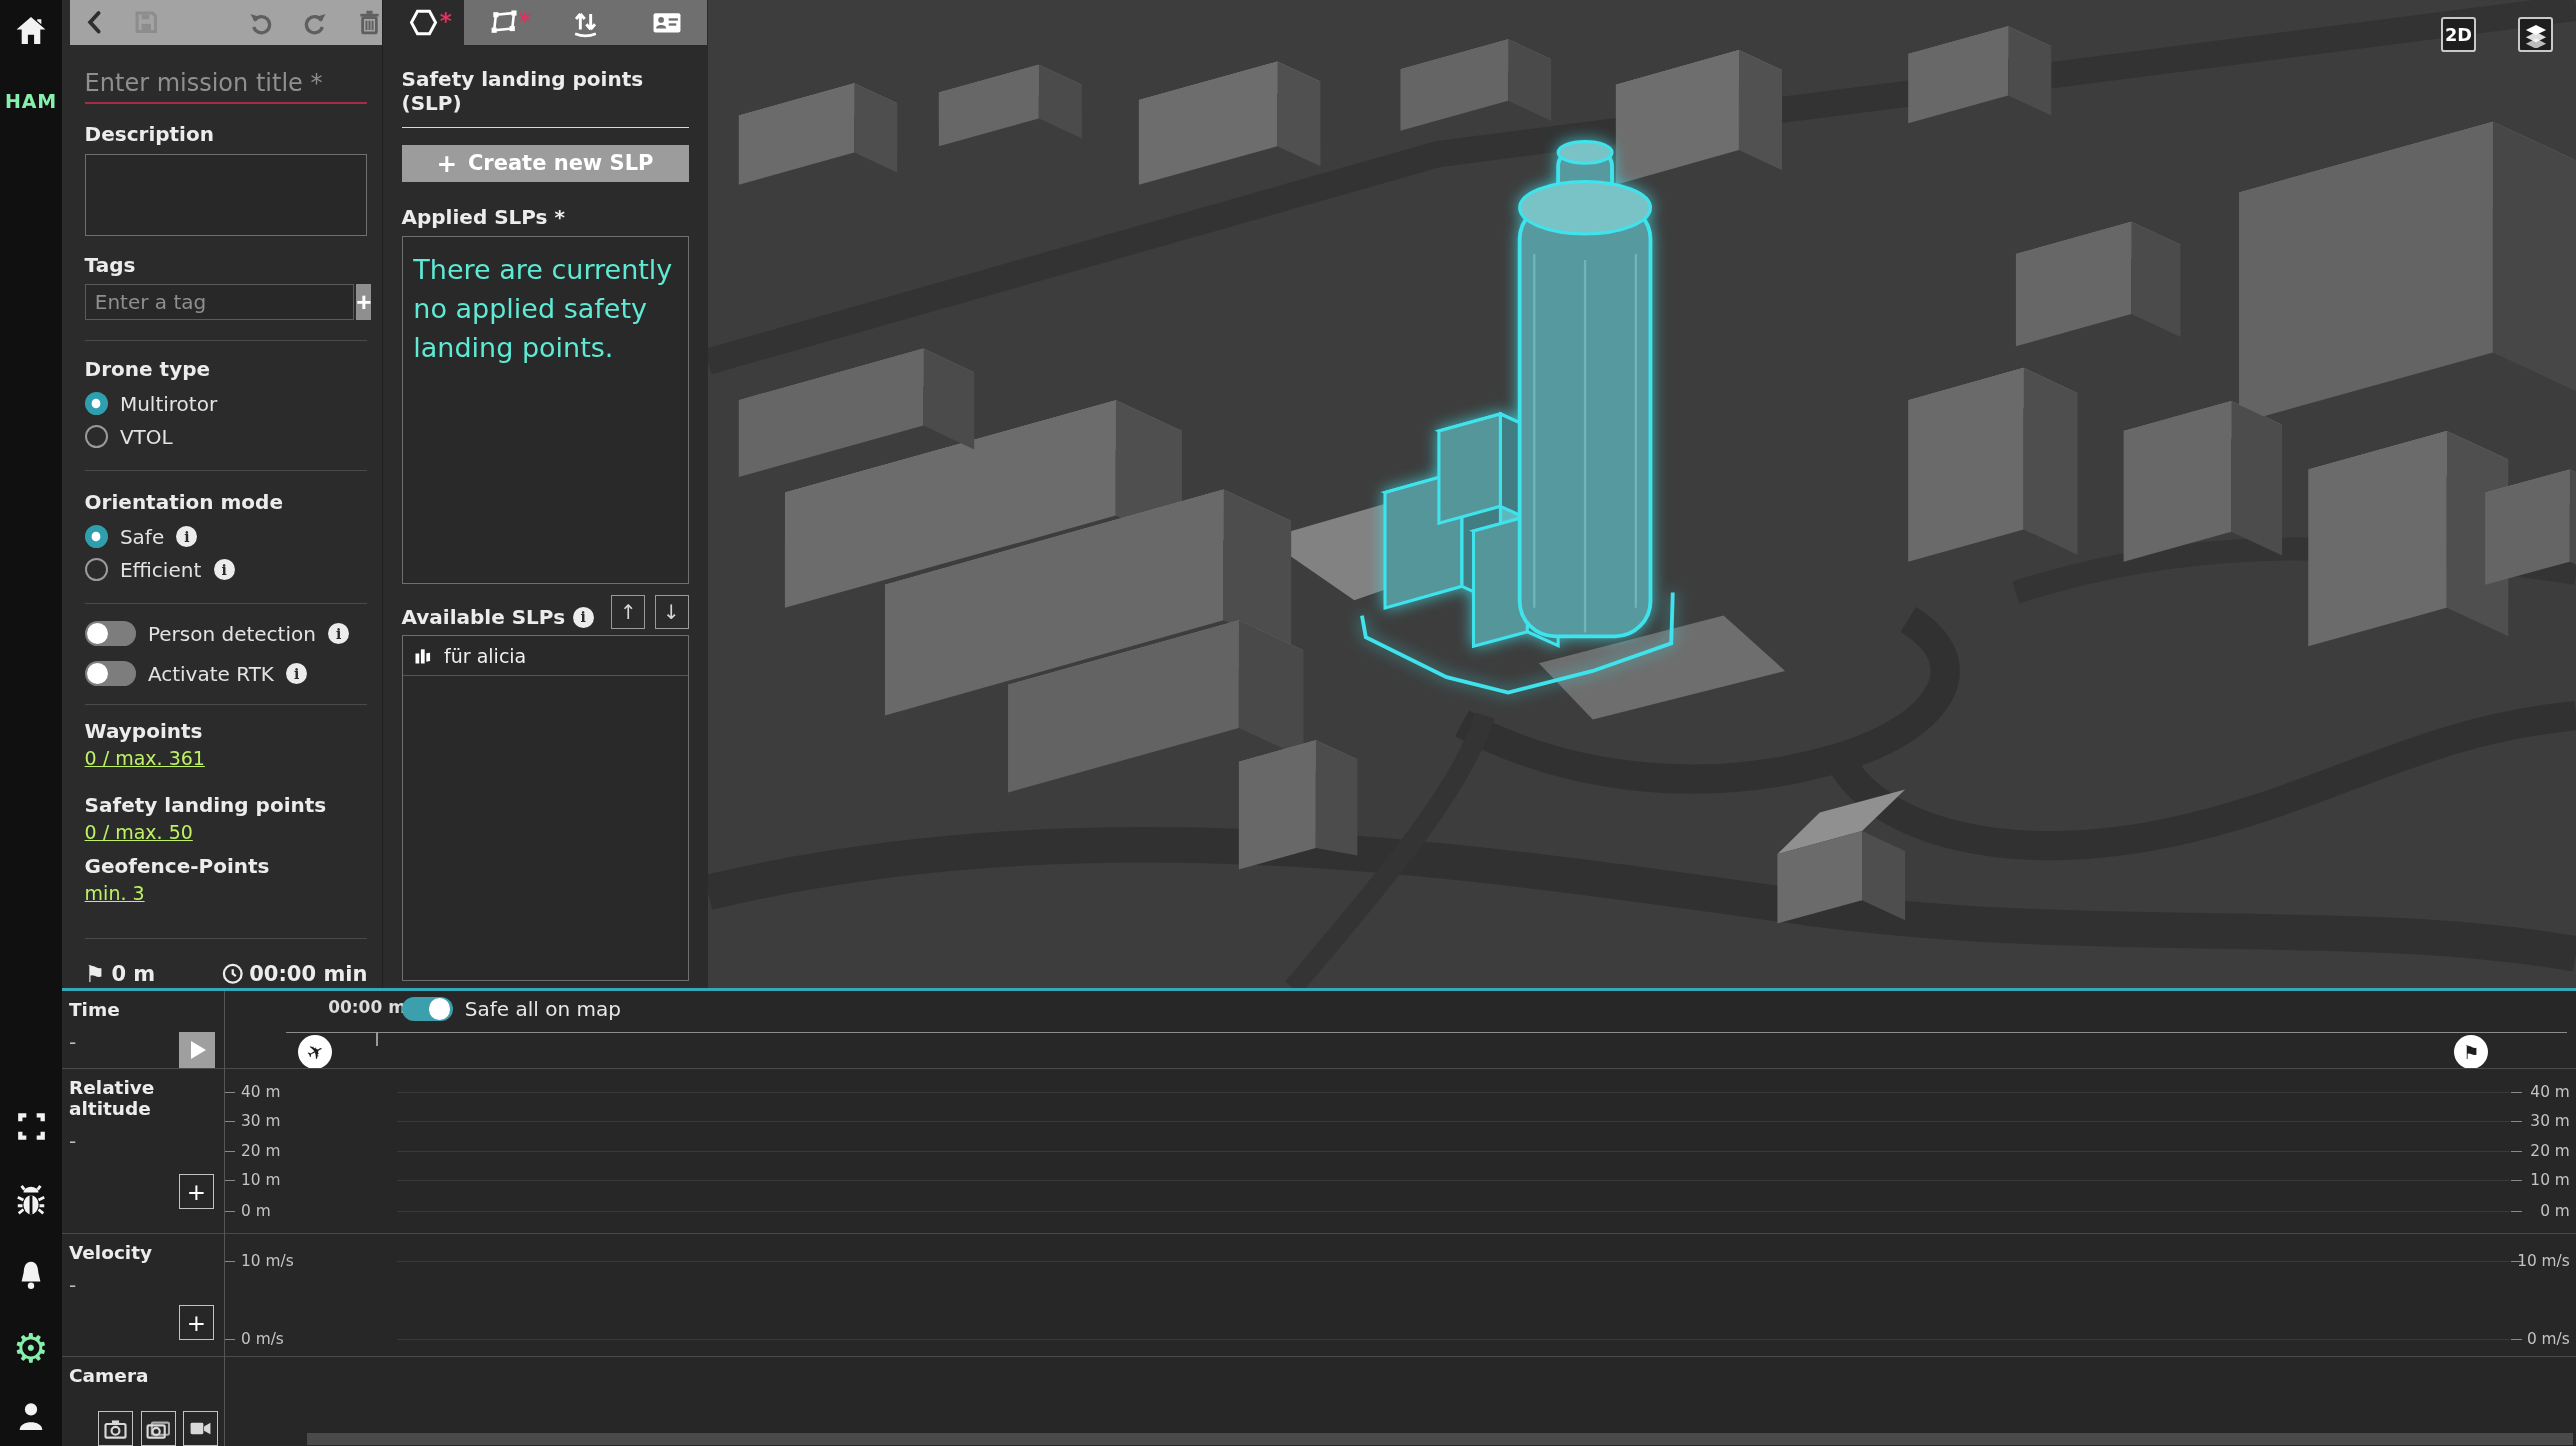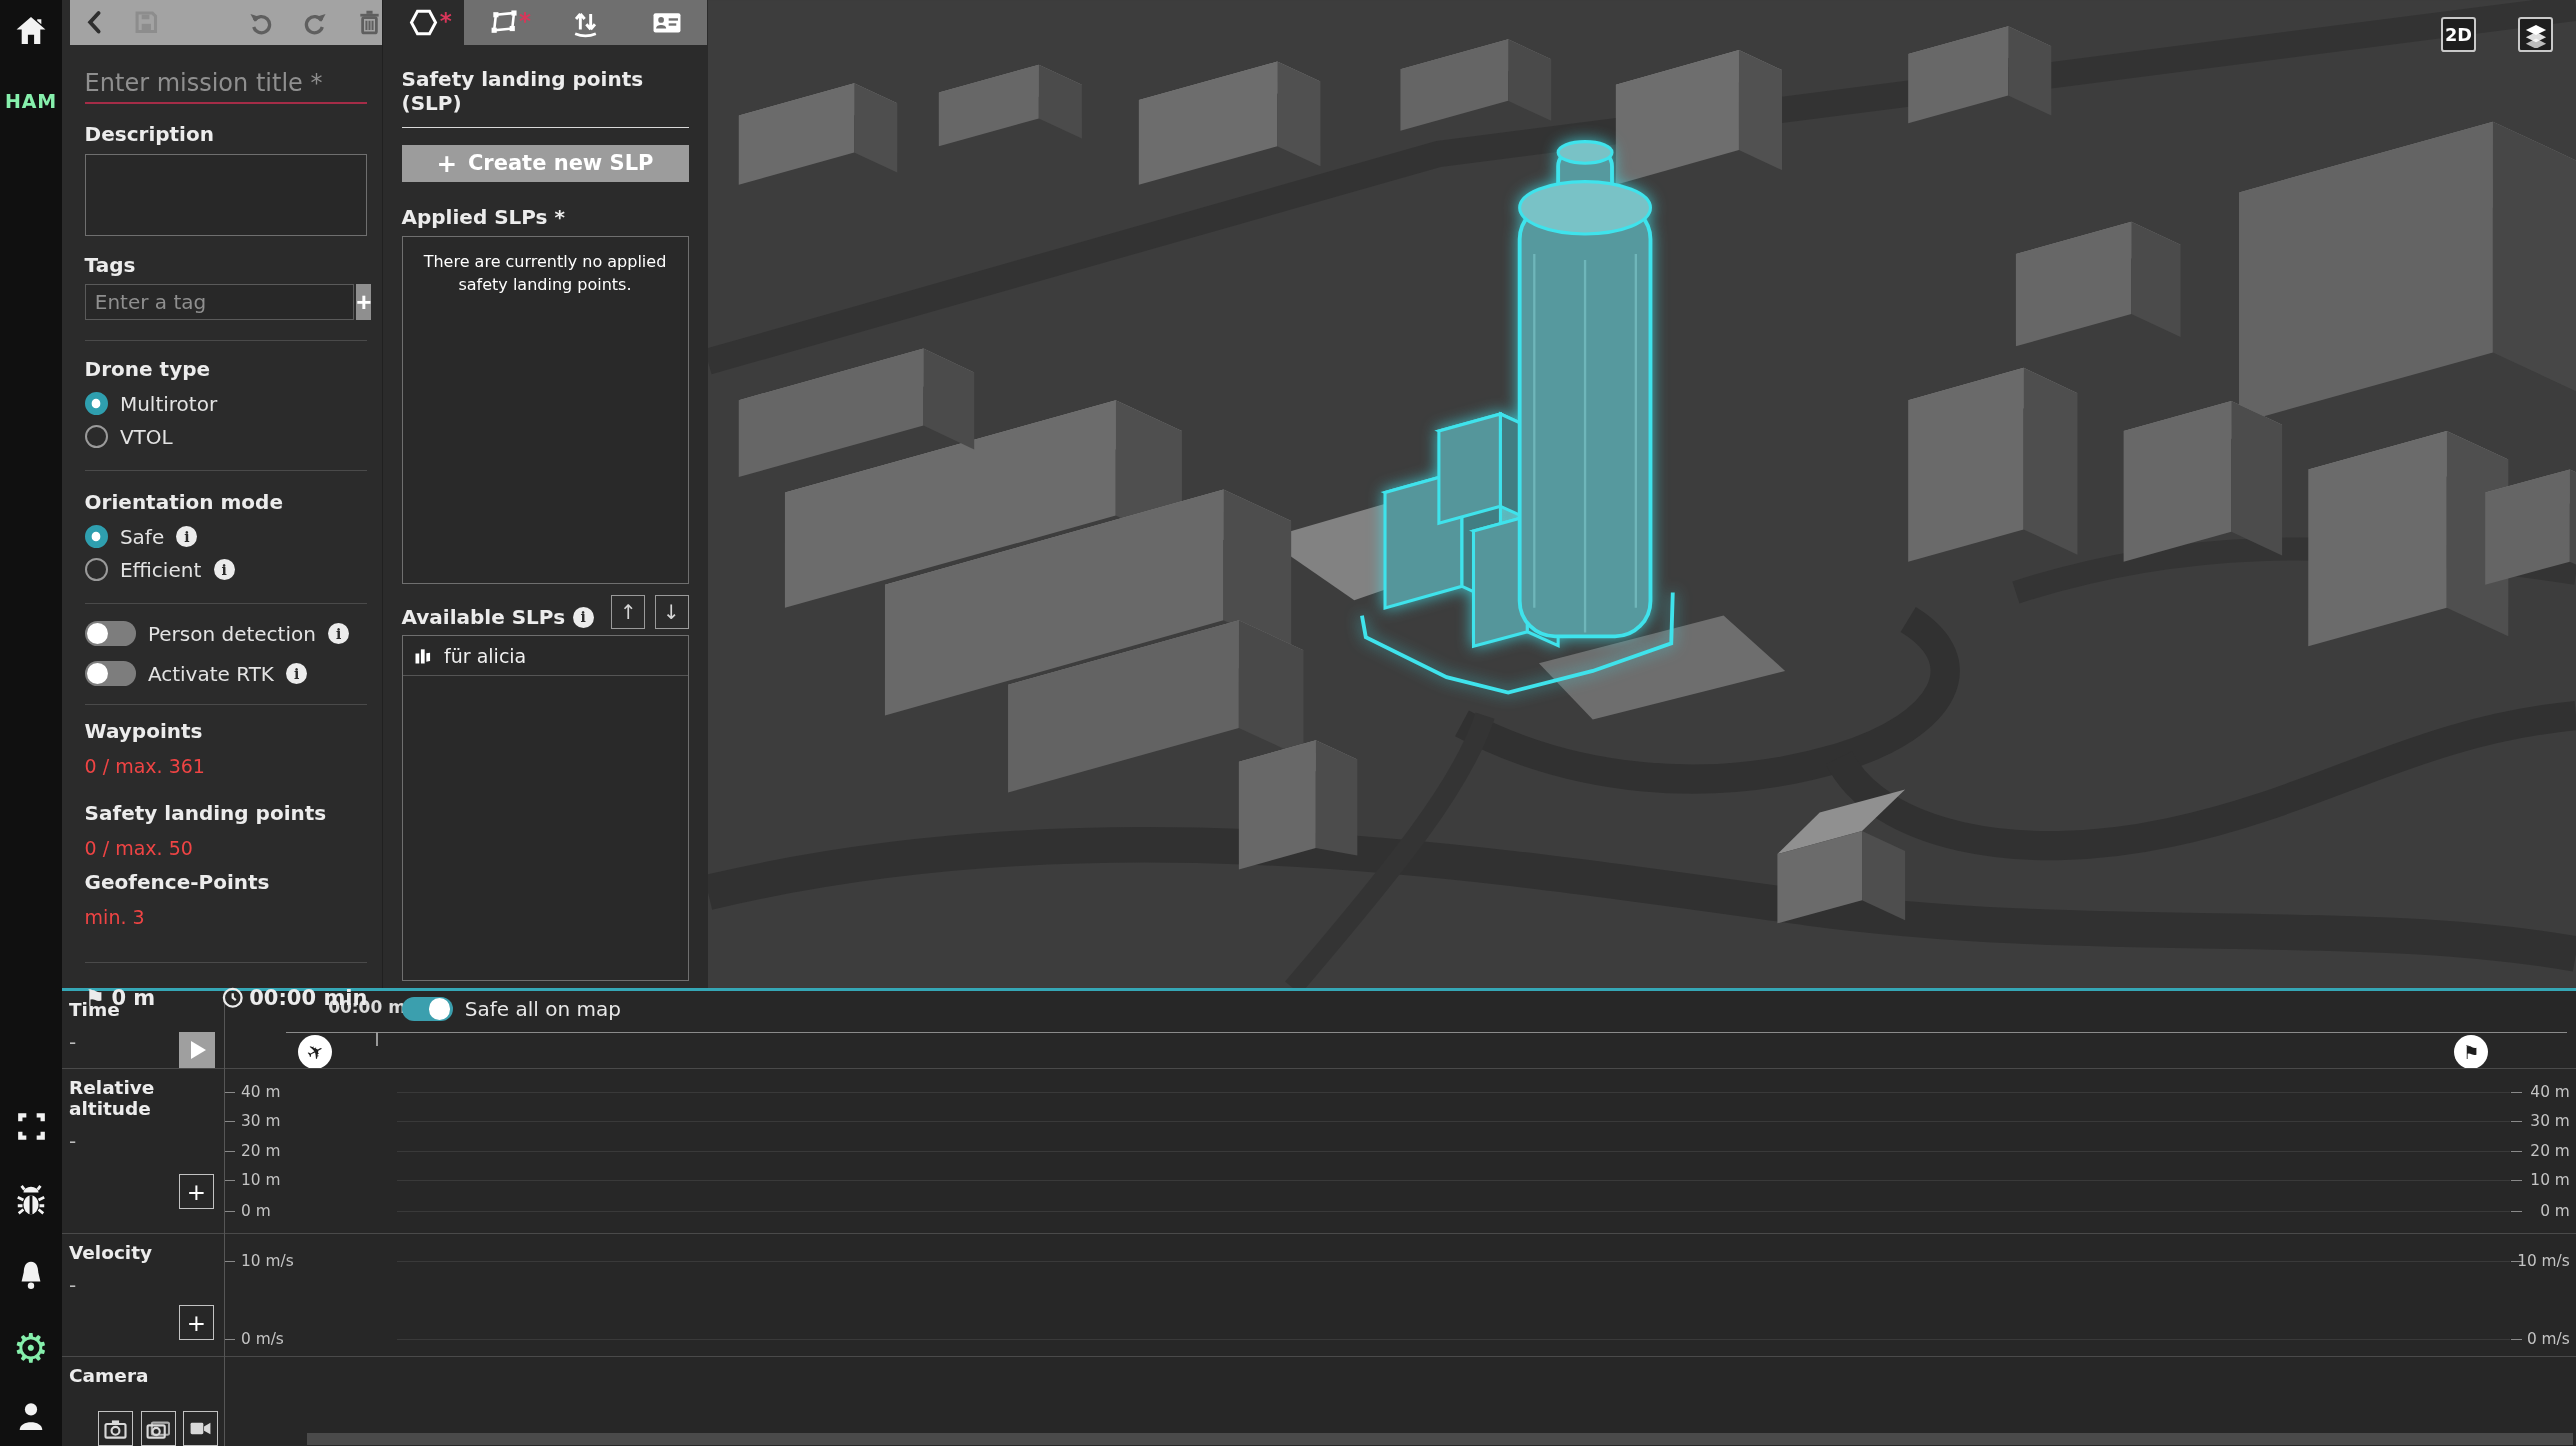--- a/index.html
+++ b/index.html
@@ -50,41 +50,41 @@
   .info { display:inline-flex; width:21px; height:21px; border-radius:50%; background:#ececec; color:#2b2b2b;
           align-items:center; justify-content:center; font-size:14px; font-weight:700; font-family:"DejaVu Serif",serif; }
 
   .toggle-row { margin-top:17px; display:flex; align-items:center; gap:12.3px; font-size:20px; color:#e3e3e3; }
   .toggle { width:51px; height:24.6px; border-radius:12.3px; background:#7d7d7d; position:relative; flex:0 0 auto; }
   .toggle::after { content:""; position:absolute; top:1.5px; left:2.3px; width:21.5px; height:21.5px; border-radius:50%; background:#fff; }
   .toggle.on { background:#3b9fae; }
   .toggle.on::after { left:auto; right:2.3px; }
 
   .stat-label { margin-top:14px; font-size:20px; font-weight:700; }
-  .stat-value { margin-top:12px; font-size:19px; color:#ef4444; }
+  .stat-value { margin-top:4px; font-size:19px; color:#bef264;text-decoration:underline; }
 
   .dist-row { margin-top:21.5px; display:flex; justify-content:space-between; align-items:center; font-size:21px; font-weight:600; }
   .dist-left,.dist-right { display:flex; align-items:center; gap:6.2px; }
   .flag-glyph { font-size:23px; }
 
   
   #slp-panel { position:absolute; left:382px; top:0; width:325px; height:988px; background:#2b2b2b; border-left:1.5px solid #202020; z-index:20; }
   #slp-tabbar { position:relative; height:45px; background:#6f6f6f; display:flex; }
   .slp-tab { width:82px; height:45px; display:flex; align-items:center; justify-content:center; position:relative; cursor:pointer; }
   .slp-tab.active { background:#2b2b2b; }
   .tab-ast { position:absolute; top:7.7px; font-size:23px; font-weight:700; color:#d8365a; }
   #slp-body { padding:0 18.5px; }
   .slp-title { margin-top:21.5px; font-size:20px; font-weight:700; }
   .slp-title-div { margin-top:12.3px; border-top:1.5px solid #d9d9d9; }
   .create-btn { margin-top:17px; width:100%; height:37px; background:#9c9c9c; border:none; color:#fff;
                 font-size:21px; font-weight:700; font-family:inherit; cursor:pointer; display:flex; align-items:center; justify-content:center; gap:10.8px; }
   .create-plus { font-size:24.6px; font-weight:700; }
   .applied-label { margin-top:23px; font-size:20px; font-weight:700; }
   .applied-box { margin-top:7.7px; height:348px; border:1.5px solid #6f6f6f; background:#292929; padding:12.3px 10.8px; }
-  .applied-empty { color:#ffffff; font-size:16px; line-height:1.45;text-align:center; }
+  .applied-empty { color:#5eead4; font-size:27px; line-height:1.45; }
   .avail-header { margin-top:10.8px; display:flex; justify-content:space-between; align-items:flex-end; }
   .avail-label-wrap { display:flex; align-items:center; gap:7.7px; font-size:20px; font-weight:700; }
   .arrow-btns { display:flex; gap:9.2px; }
   .arrow-btn { width:34px; height:34px; background:transparent; border:1.5px solid #9a9a9a; color:#d6d6d6;
                font-size:20px; cursor:pointer; font-family:inherit; }
   .avail-box { margin-top:6.2px; height:346px; border:1.5px solid #6f6f6f; background:#292929; }
   .slp-item { height:40px; display:flex; align-items:center; gap:10.8px; padding:0 10.8px; font-size:19px; color:#f0f0f0;
               border-bottom:0.8px solid #555; cursor:pointer; }
   .showall-row { margin-top:15.4px; display:flex; align-items:center; gap:12.3px; font-size:20px; color:#e8e8e8; }
 

